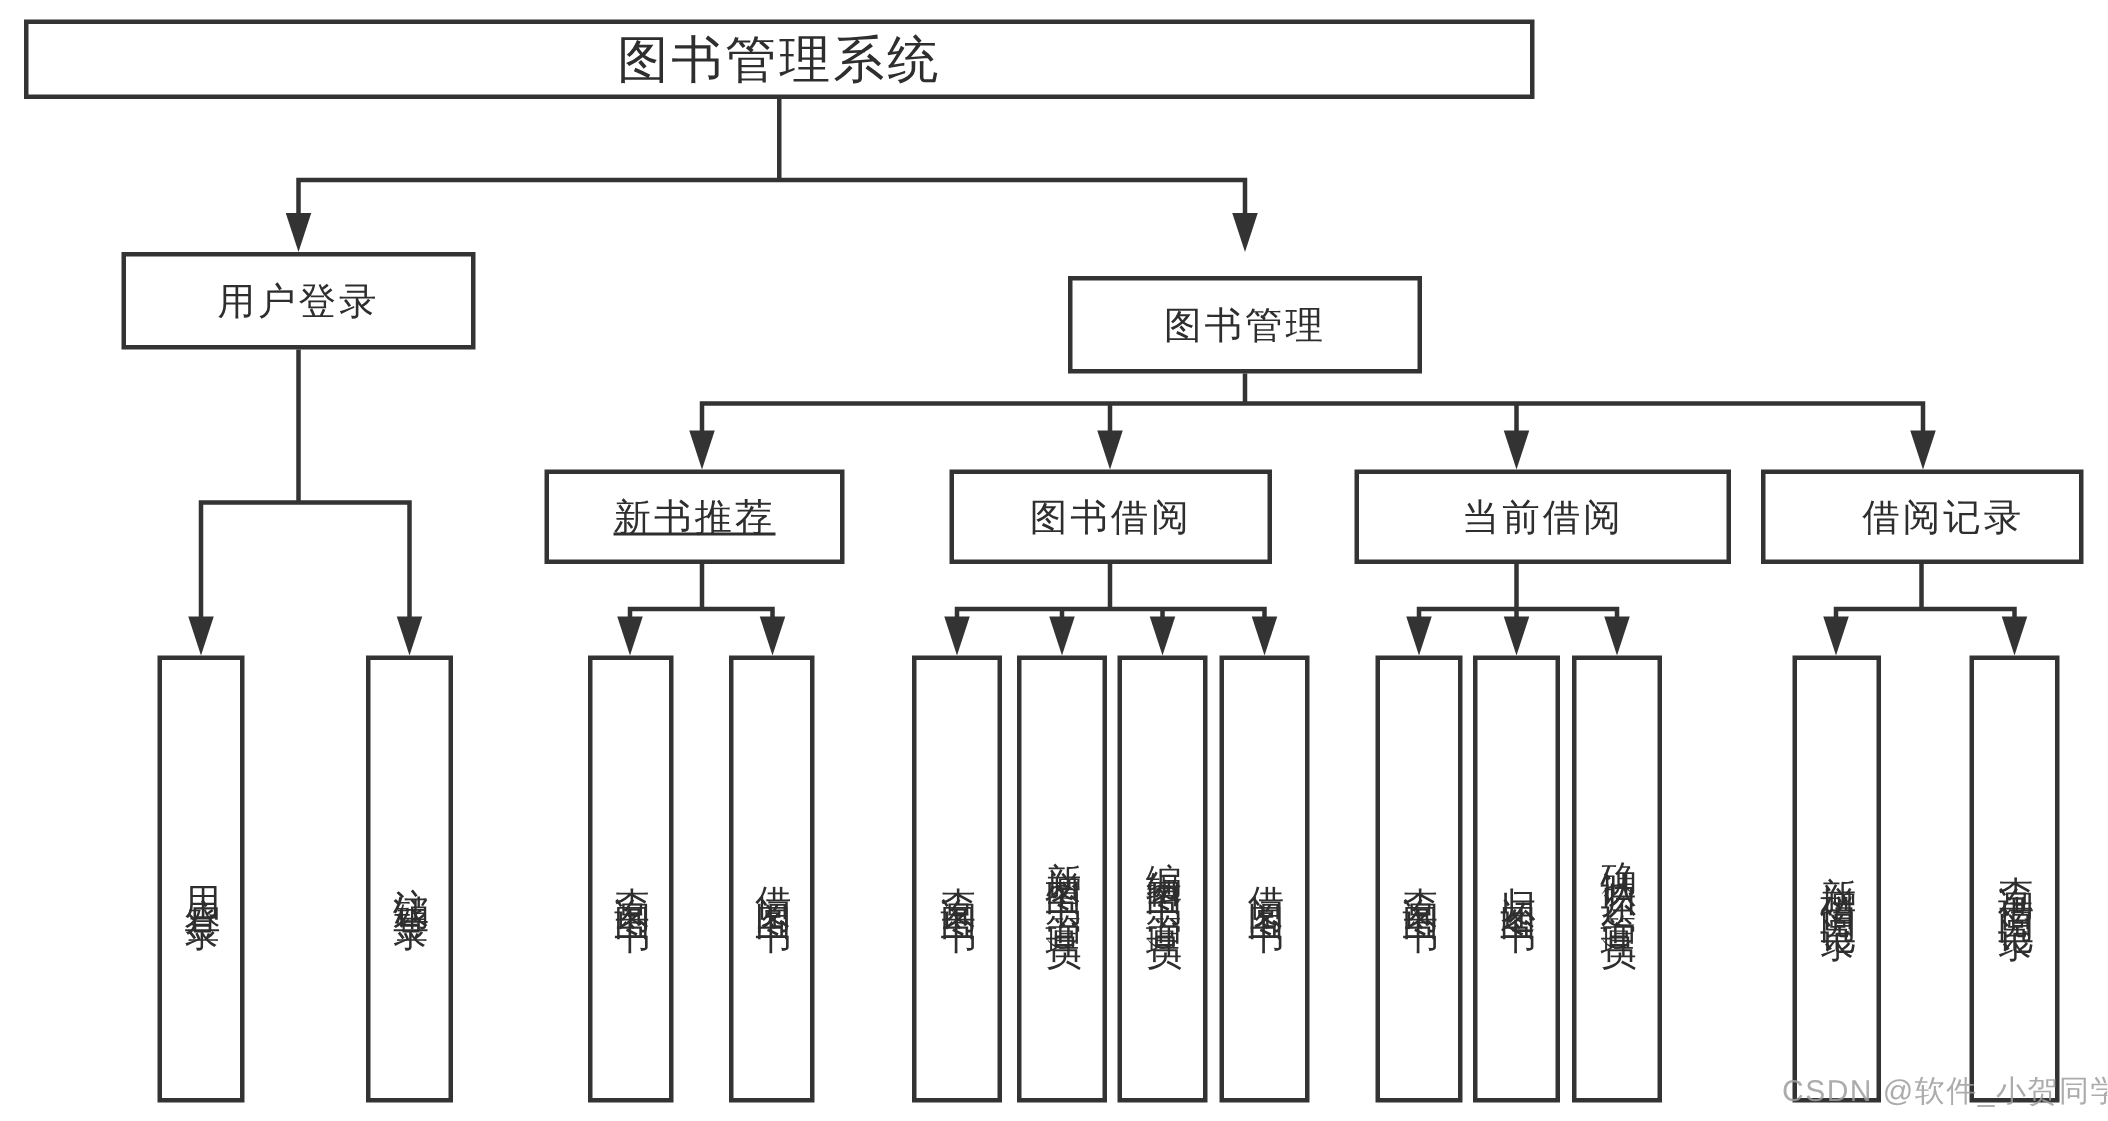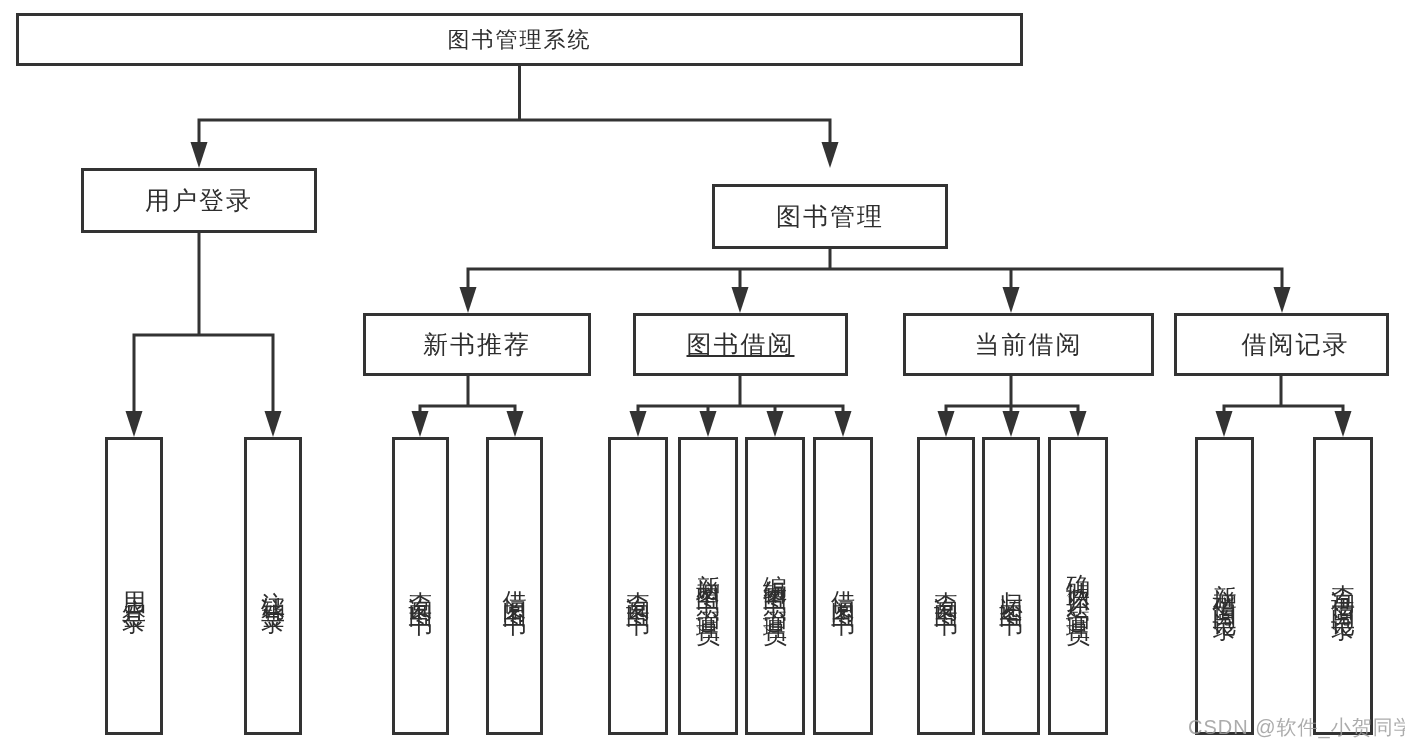--- a/index.html
+++ b/index.html
@@ -31,21 +31,21 @@
     align-items: center;
     justify-content: center;
     color: #2e2e2e;
   }
   .hbox {
     font-size: 25px;
     letter-spacing: 2px;
     white-space: nowrap;
   }
   .root-box {
-    font-size: 22px;
+    font-size: 34px;
     text-align: right;
   }
   .vbox {
     writing-mode: vertical-rl;
     text-orientation: mixed;
     font-size: 24px;
     letter-spacing: 7px;
     line-height: 1;
     white-space: nowrap;
   }
@@ -103,22 +103,22 @@
       <polygon points="1224,437 1215.5,411 1232.5,411"></polygon>
       <polygon points="1343,437 1334.5,411 1351.5,411"></polygon>
     </g>
   </svg>
 
   <div class="node hbox root-box" style="left:16px; top:13px; width:1007px; height:53px;">图书管理系统</div>
 
   <div class="node hbox" style="left:81px; top:168px; width:236px; height:65px;">用户登录</div>
   <div class="node hbox" style="left:712px; top:184px; width:236px; height:65px;">图书管理</div>
 
-  <div class="node hbox" style="left:363px; top:313px; width:228px; height:63px;">新书推荐</div>
-  <div class="node hbox" style="left:633px; top:313px; width:215px; height:63px;text-decoration:underline;">图书借阅</div>
+  <div class="node hbox" style="left:363px; top:313px; width:200px; height:63px;text-decoration:underline;">新书推荐</div>
+  <div class="node hbox" style="left:633px; top:313px; width:215px; height:63px;">图书借阅</div>
   <div class="node hbox" style="left:903px; top:313px; width:251px; height:63px;">当前借阅</div>
   <div class="node hbox" style="left:1174px; top:313px; width:215px; height:63px;padding-left:28px;">借阅记录</div>
 
   <div class="node vbox" style="left:105px; top:437px; width:58px; height:298px;">用户登录</div>
   <div class="node vbox" style="left:244px; top:437px; width:58px; height:298px;">注销登录</div>
 
   <div class="node vbox" style="left:392px; top:437px; width:57px; height:298px;">查询图书</div>
   <div class="node vbox" style="left:486px; top:437px; width:57px; height:298px;">借阅图书</div>
 
   <div class="node vbox" style="left:608px; top:437px; width:60px; height:298px;">查询图书</div>

